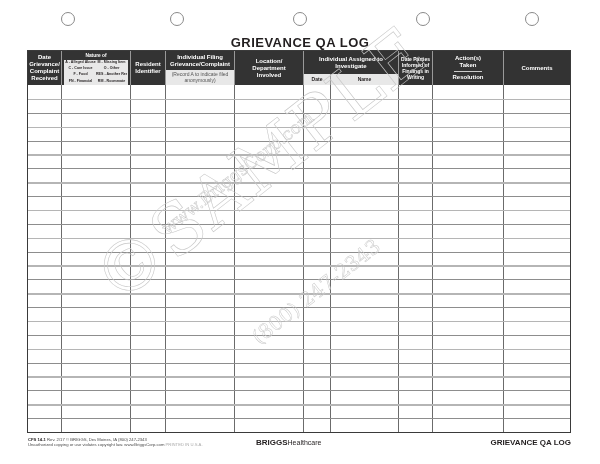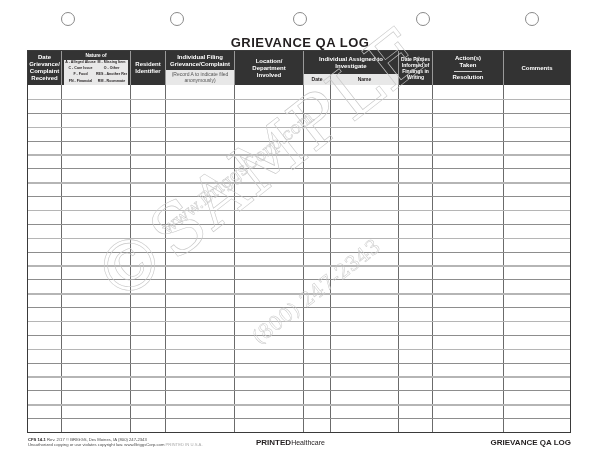--- a/index.html
+++ b/index.html
@@ -158,15 +158,15 @@
     <b>CFS 14-1</b>
     <span>Rev. 2/17</span>
     <span>© BRIGGS, Des Moines, IA (800) 247-2343</span>
   </div>
   <div>
     <span>Unauthorized copying or use violates copyright law.  www.BriggsCorp.com</span>
     <span style="color:#aaa;">PRINTED IN U.S.A.</span>
   </div>
 </div>
 <div class="brand">
-  <b>PRINTED</b><span style="font-size:7px;">Healthcare</span>
+  <b>BRIGGS</b><span style="font-size:7px;">Healthcare</span>
 </div>
 <div class="foot-right">GRIEVANCE QA LOG</div>
 
 </body></html>

